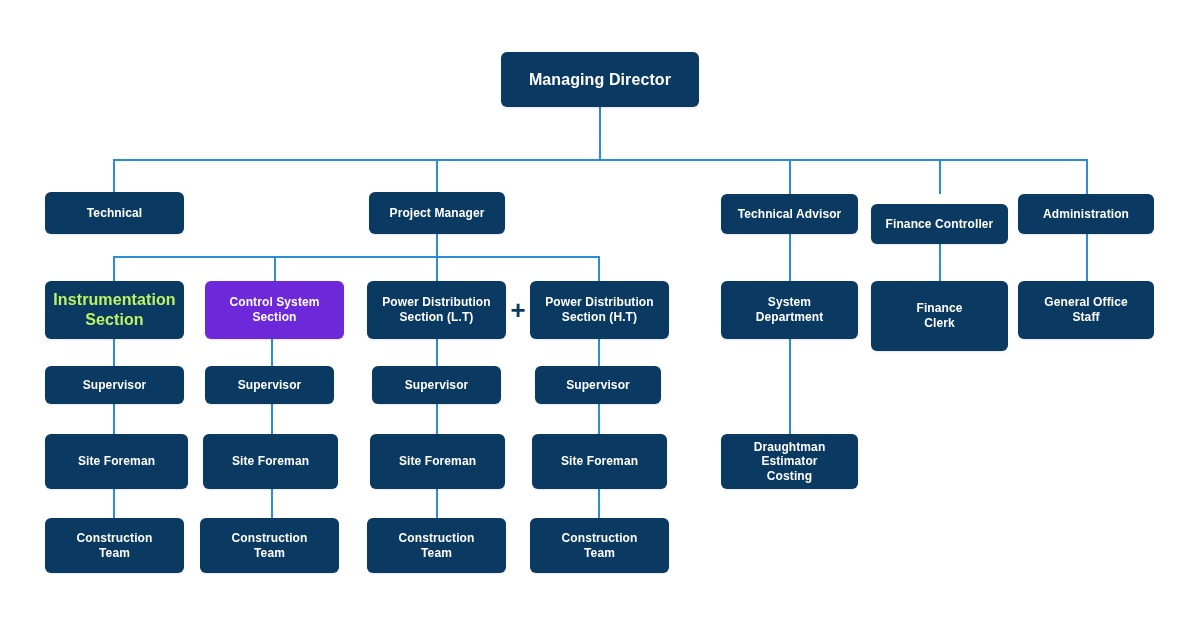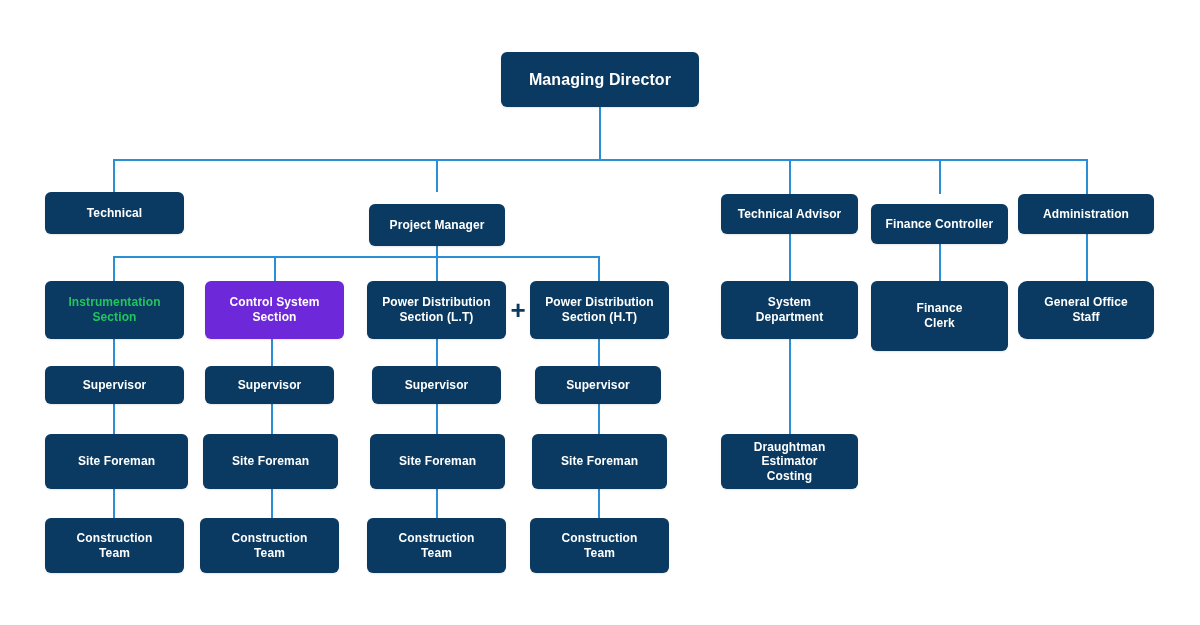--- a/index.html
+++ b/index.html
@@ -89,33 +89,33 @@
       <div class="ln ln-v" style="background: rgb(42, 143, 212); left: 436px; top: 489px; height: 29px;"></div>
       <div class="ln ln-v" style="background: rgb(42, 143, 212); left: 598px; top: 489px; height: 29px;"></div>
     </div>
   <div id="node-layer">
       <div class="node" style="left: 501px; top: 52px; width: 198px; height: 55px; background: rgb(10, 58, 97); color: rgb(255, 255, 255); font-size: 16px;">
         <span class="node-text">Managing Director</span>
       </div>
       <div class="node" style="left: 45px; top: 192px; width: 139px; height: 42px; background: rgb(10, 58, 97); color: rgb(255, 255, 255); font-size: 12px;">
         <span class="node-text">Technical</span>
       </div>
-      <div class="node" style="left: 369px; top: 192px; width: 136px; height: 42px; background: rgb(10, 58, 97); color: rgb(255, 255, 255); font-size: 12px; margin-top: 12px;">
+      <div class="node" style="left: 369px; top: 192px; width: 136px; height: 42px; background: rgb(10, 58, 97); color: rgb(255, 255, 255); font-size: 12px;">
         <span class="node-text">Project Manager</span>
       </div>
       <div class="node" style="left: 721px; top: 194px; width: 137px; height: 40px; background: rgb(10, 58, 97); color: rgb(255, 255, 255); font-size: 12px;">
         <span class="node-text">Technical Advisor</span>
       </div>
       <div class="node" style="left: 871px; top: 194px; width: 137px; height: 40px; background: rgb(10, 58, 97); color: rgb(255, 255, 255); font-size: 12px; margin-top: 10px;">
         <span class="node-text">Finance Controller</span>
       </div>
       <div class="node" style="left: 1018px; top: 194px; width: 136px; height: 40px; background: rgb(10, 58, 97); color: rgb(255, 255, 255); font-size: 12px;">
         <span class="node-text">Administration</span>
       </div>
-      <div class="node" style="left: 45px; top: 281px; width: 139px; height: 58px; background: rgb(10, 58, 97); color: #22c55e; font-size: 12px;">
+      <div class="node" style="left: 45px; top: 281px; width: 139px; height: 58px; background: rgb(10, 58, 97); color: #bef264; font-size: 16px;">
         <span class="node-text">Instrumentation
 Section</span>
       </div>
       <div class="node" style="left: 205px; top: 281px; width: 139px; height: 58px; background: #6d28d9; color: rgb(255, 255, 255); font-size: 12px;">
         <span class="node-text">Control System
 Section</span>
       </div>
       <div class="node" style="left: 367px; top: 281px; width: 139px; height: 58px; background: rgb(10, 58, 97); color: rgb(255, 255, 255); font-size: 12px;">
         <span class="node-text">Power Distribution
 Section (L.T)</span>
@@ -125,21 +125,21 @@
 Section (H.T)</span>
       </div>
       <div class="node" style="left: 721px; top: 281px; width: 137px; height: 58px; background: rgb(10, 58, 97); color: rgb(255, 255, 255); font-size: 12px;">
         <span class="node-text">System
 Department</span>
       </div>
       <div class="node" style="left: 871px; top: 281px; width: 137px; height: 70px; background: rgb(10, 58, 97); color: rgb(255, 255, 255); font-size: 12px;">
         <span class="node-text">Finance
 Clerk</span>
       </div>
-      <div class="node" style="left: 1018px; top: 281px; width: 136px; height: 58px; background: rgb(10, 58, 97); color: rgb(255, 255, 255); font-size: 12px; border-radius: 9px;">
+      <div class="node" style="left: 1018px; top: 281px; width: 136px; height: 58px; background: rgb(10, 58, 97); color: rgb(255, 255, 255); font-size: 12px;">
         <span class="node-text">General Office
 Staff</span>
       </div>
       <div class="node" style="left: 45px; top: 366px; width: 139px; height: 38px; background: rgb(10, 58, 97); color: rgb(255, 255, 255); font-size: 12px;">
         <span class="node-text">Supervisor</span>
       </div>
       <div class="node" style="left: 205px; top: 366px; width: 129px; height: 38px; background: rgb(10, 58, 97); color: rgb(255, 255, 255); font-size: 12px;">
         <span class="node-text">Supervisor</span>
       </div>
       <div class="node" style="left: 372px; top: 366px; width: 129px; height: 38px; background: rgb(10, 58, 97); color: rgb(255, 255, 255); font-size: 12px;">

